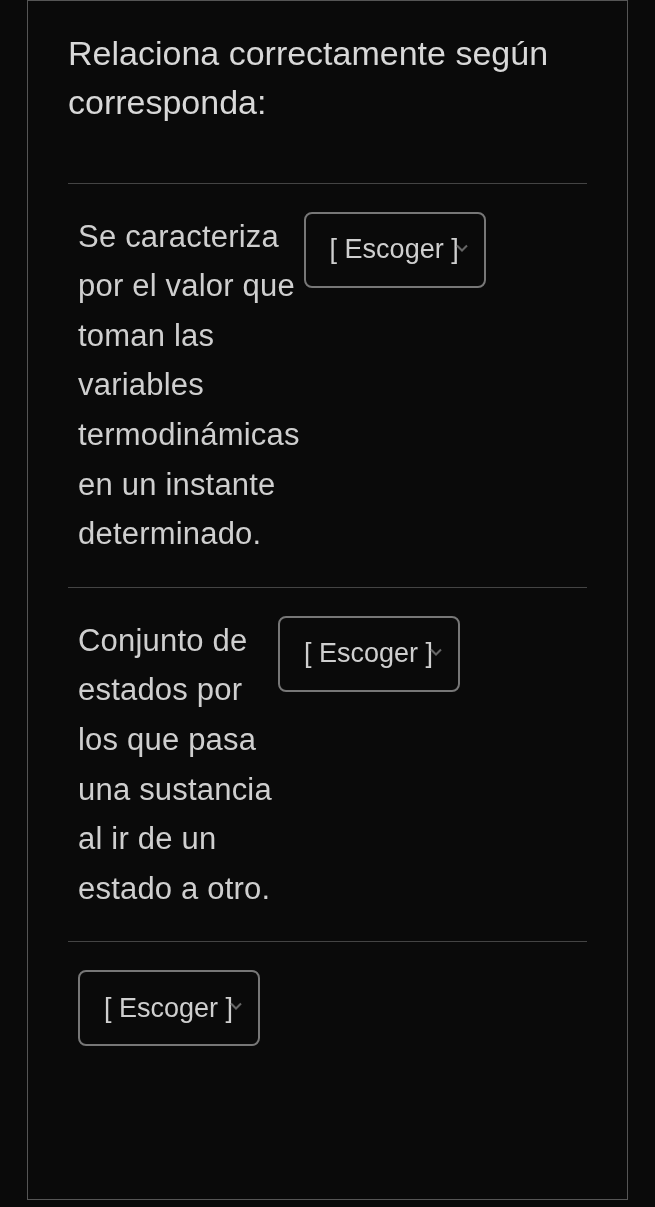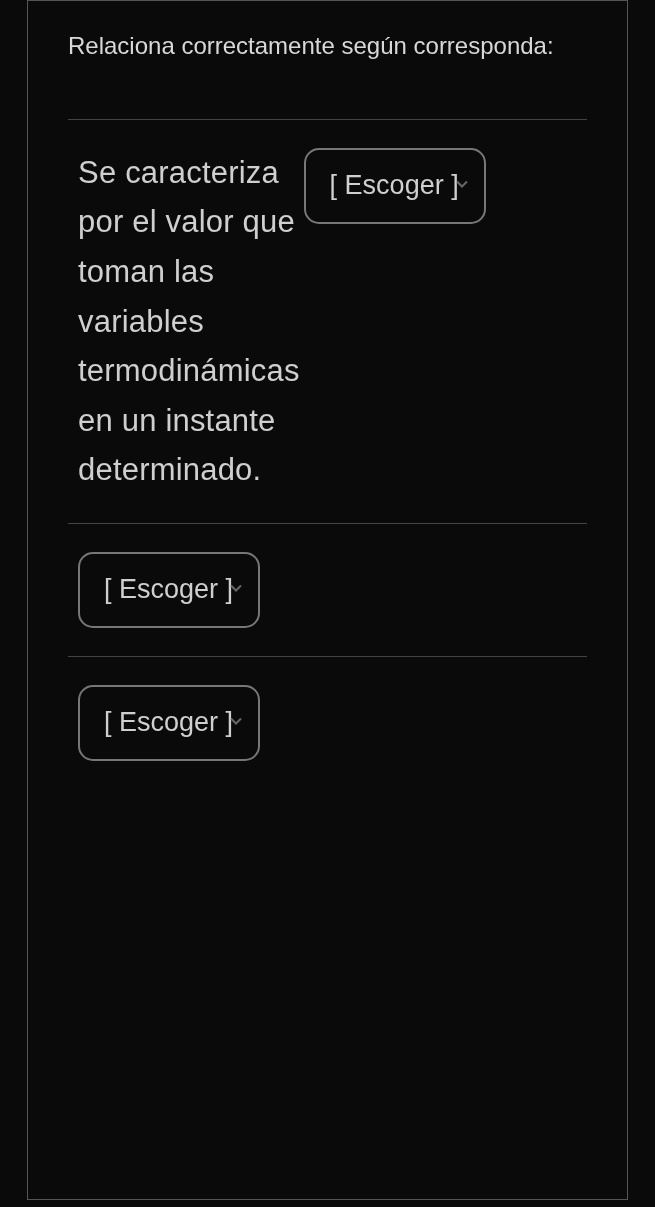--- a/index.html
+++ b/index.html
@@ -14,21 +14,21 @@
       width: 655px;
       min-height: 1207px;
     }
     .container {
       border: 1px solid #555;
       margin: 0 27px;
       padding: 0 40px 10px 40px;
       min-height: 1200px;
     }
     .question-title {
-      font-size: 24px;
+      font-size: 34px;
       font-weight: 400;
       line-height: 1.45;
       color: #d8d8d8;
       padding: 28px 0 55px 0;
     }
     .divider-top {
       border: none;
       border-top: 1px solid #444;
     }
     .row {
@@ -51,21 +51,21 @@
     .select-wrap {
       position: relative;
       width: 182px;
       height: 76px;
       margin-left: 0;
     }
     .select-box {
       width: 100%;
       height: 100%;
       border: 2px solid #777;
-      border-radius: 15px;
+      border-radius: 8px;
       background: transparent;
       color: #cfcfcf;
       font-size: 27px;
       padding: 0 31px 0 24px;
       display: flex;
       align-items: center;
       overflow: hidden;
       white-space: nowrap;
       cursor: pointer;
     }
@@ -97,20 +97,21 @@
       <div class="select-box">[ Escoger ]</div>
       <span class="chevron">
         <svg viewBox="0 0 24 24">
             <polyline points="6 9 12 15 18 9"></polyline>
           </svg>
       </span>
     </div>
   </div>
 
   <div class="row">
+    <div class="prompt">Conjunto de estados por los que pasa una sustancia al ir de un estado a otro.</div>
     <div class="select-wrap">
       <div class="select-box">[ Escoger ]</div>
       <span class="chevron">
         <svg viewBox="0 0 24 24">
             <polyline points="6 9 12 15 18 9"></polyline>
           </svg>
       </span>
     </div>
   </div>
 

